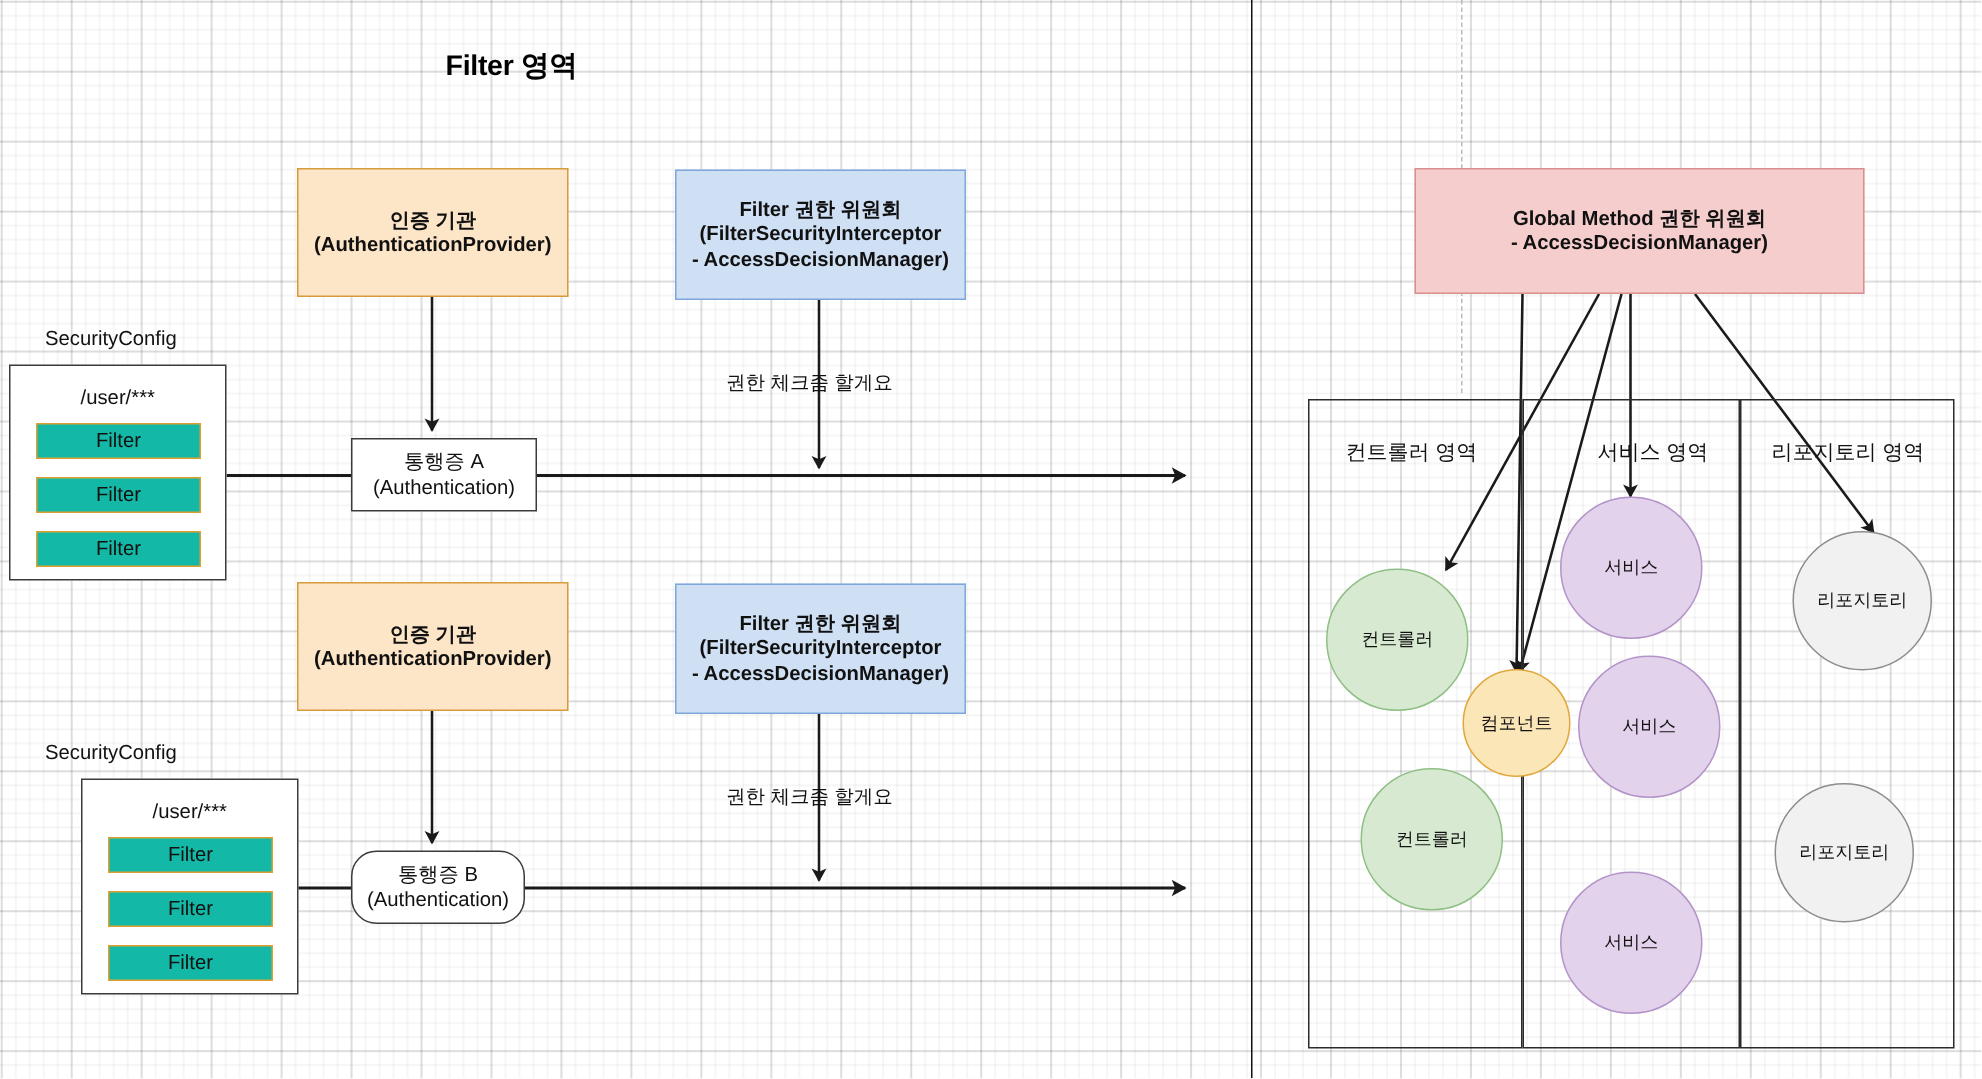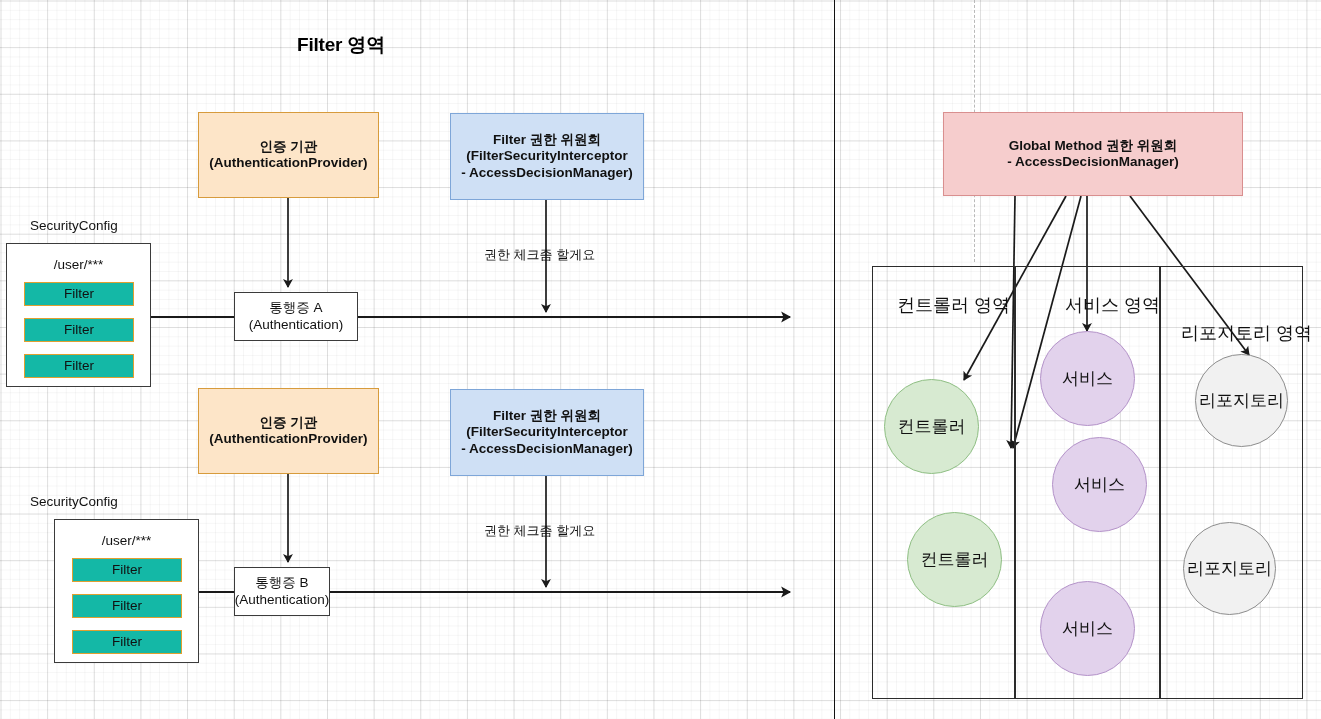--- a/index.html
+++ b/index.html
@@ -103,37 +103,37 @@
     color: #111;
     white-space: nowrap;
   }
   .circle {
     position: absolute;
     box-sizing: border-box;
     border-radius: 50%;
     display: flex;
     align-items: center;
     justify-content: center;
-    font-size: 17px;
+    font-size: 12px;
     color: #111;
     text-align: left;
   }
   .c-green { background: #d7ead1; border: 1.4px solid #8fbf84; }
   .c-purple { background: #e2d2ec; border: 1.4px solid #b493c9; }
   .c-yellow { background: #fbe6b8; border: 1.4px solid #e0a83c; }
   .c-gray  { background: #f1f1f1; border: 1.4px solid #8d8d8d; }
   .lane {
     position: absolute;
     box-sizing: border-box;
     border: 1.6px solid #2b2b2b;
     background: transparent;
   }
   .lane-title {
     position: absolute;
-    font-size: 18px;
+    font-size: 14px;
     color: #111;
     white-space: nowrap;
   }
   .vdiv-solid {
     position: absolute;
     width: 0;
     border-left: 1.7px solid #111;
   }
   .vdiv-dashed {
     position: absolute;
@@ -236,43 +236,44 @@
     <div>인증 기관</div>
     <div>(AuthenticationProvider)</div>
   </div>
 
   <div class="node box-blue" style="left:450px; top:389px; width:194px; height:87px;">
     <div>Filter 권한 위원회</div>
     <div>(FilterSecurityInterceptor</div>
     <div>- AccessDecisionManager)</div>
   </div>
 
-  <div class="node box-white" style="left:234px; top:567px; width:96px; height:49px;">
+  <div class="node box-white" style="left:234px; top:567px; width:116px; height:49px;border-radius:17px;">
     <div>통행증 B</div>
     <div>(Authentication)</div>
   </div>
 
   <div class="edge-label" style="left:484px; top:522px;">권한 체크좀 할게요</div>
 
   <div class="node box-red" style="left:943px; top:112px; width:300px; height:84px;">
     <div>Global Method 권한 위원회</div>
     <div>- AccessDecisionManager)</div>
   </div>
 
   <div class="lane" style="left:872px; top:266px; width:143px; height:433px;"></div>
   <div class="lane" style="left:1015px; top:266px; width:145px; height:433px;"></div>
   <div class="lane" style="left:1160px; top:266px; width:143px; height:433px;"></div>
 
   <div class="lane-title" style="left:897px; top:293px;">컨트롤러 영역</div>
   <div class="lane-title" style="left:1045px; top:293px;margin-left:20px;">서비스 영역</div>
-  <div class="lane-title" style="left:1181px; top:293px;margin-top:28px;">리포지토리 영역</div>
+  <div class="lane-title" style="left:1181px; top:293px;">리포지토리 영역</div>
 
   <div class="circle c-green" style="left:884px; top:379px; width:95px; height:95px;">컨트롤러</div>
   <div class="circle c-green" style="left:907px; top:512px; width:95px; height:95px;">컨트롤러</div>
 
+  <div class="circle c-yellow" style="left:975px; top:446px; width:72px; height:72px;">컴포넌트</div>
 
   <div class="circle c-purple" style="left:1040px; top:331px; width:95px; height:95px;">서비스</div>
   <div class="circle c-purple" style="left:1052px; top:437px; width:95px; height:95px;">서비스</div>
   <div class="circle c-purple" style="left:1040px; top:581px; width:95px; height:95px;">서비스</div>
 
   <div class="circle c-gray" style="left:1195px; top:354px; width:93px; height:93px;">리포지토리</div>
   <div class="circle c-gray" style="left:1183px; top:522px; width:93px; height:93px;">리포지토리</div>
 
 </div>
 

